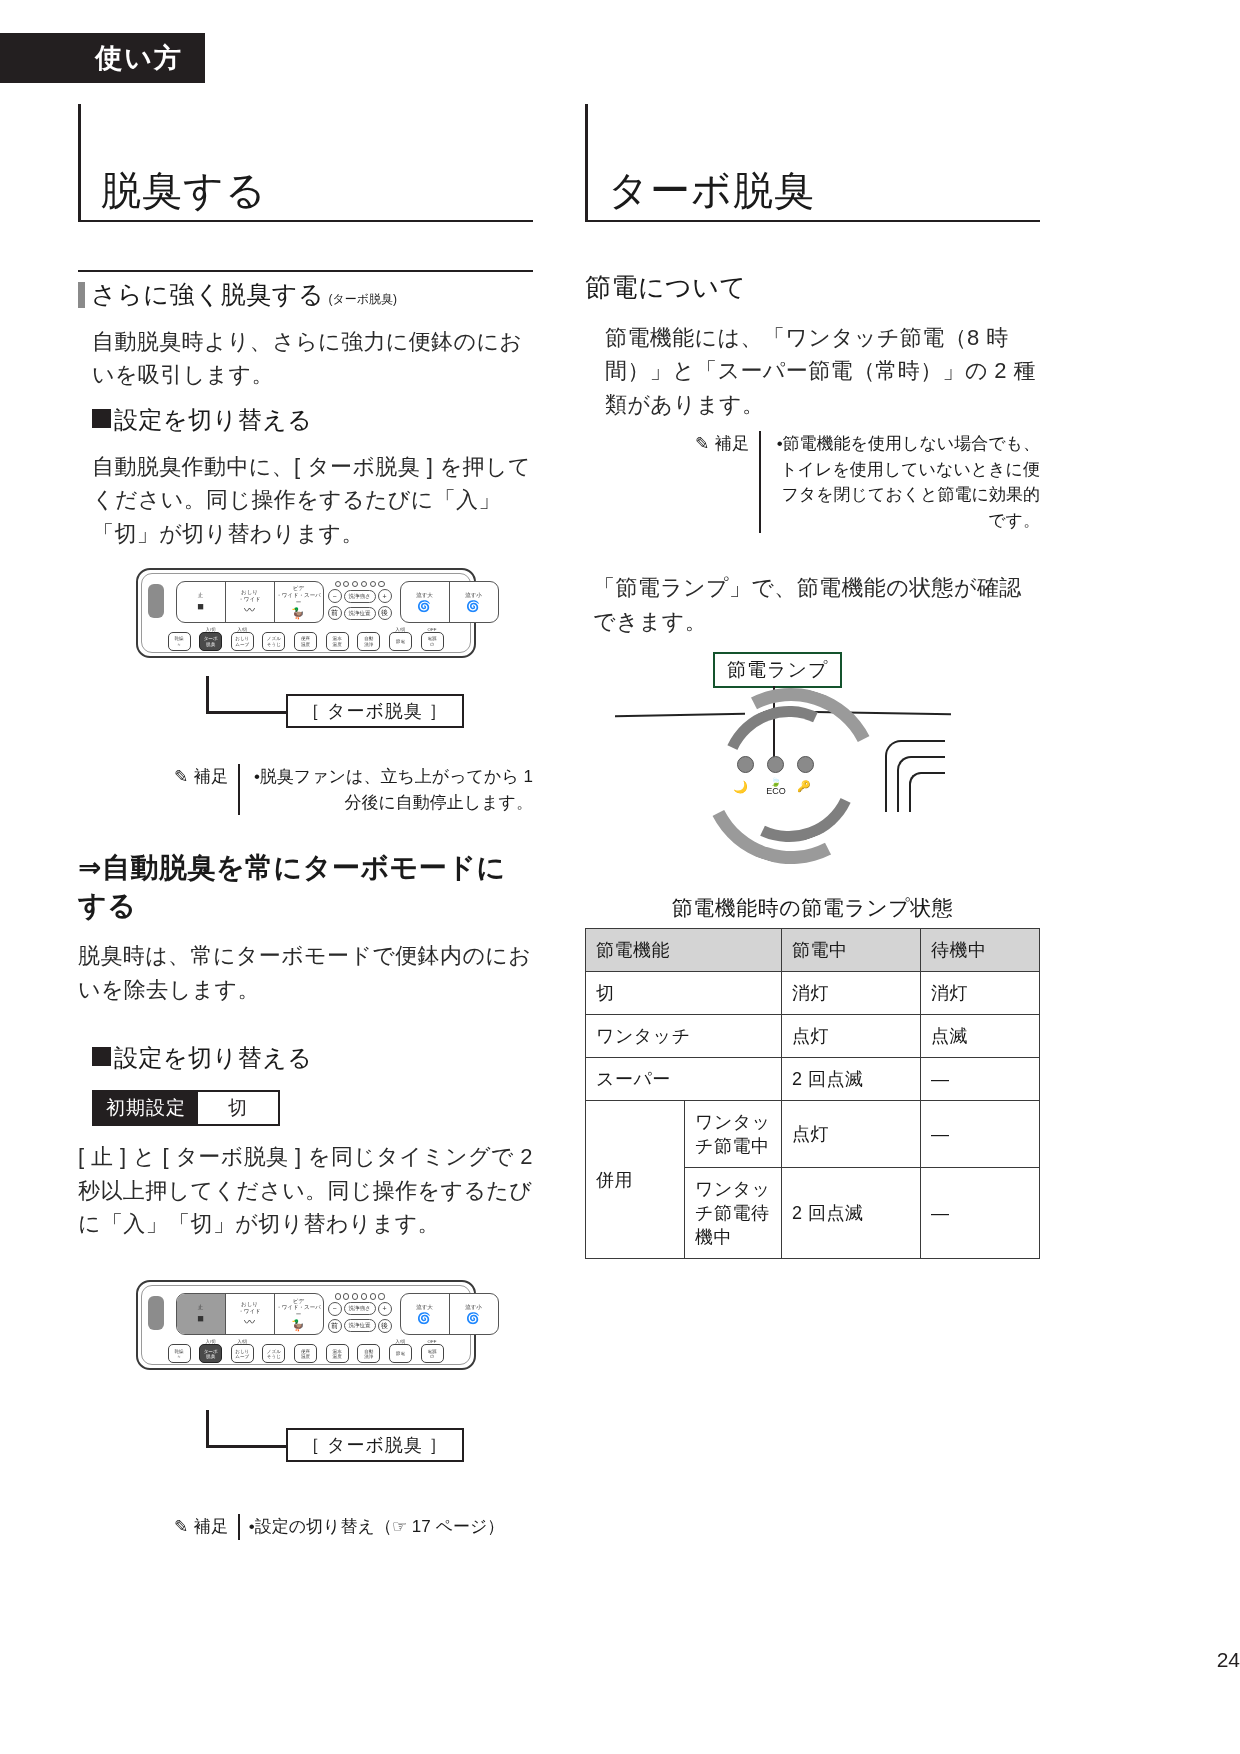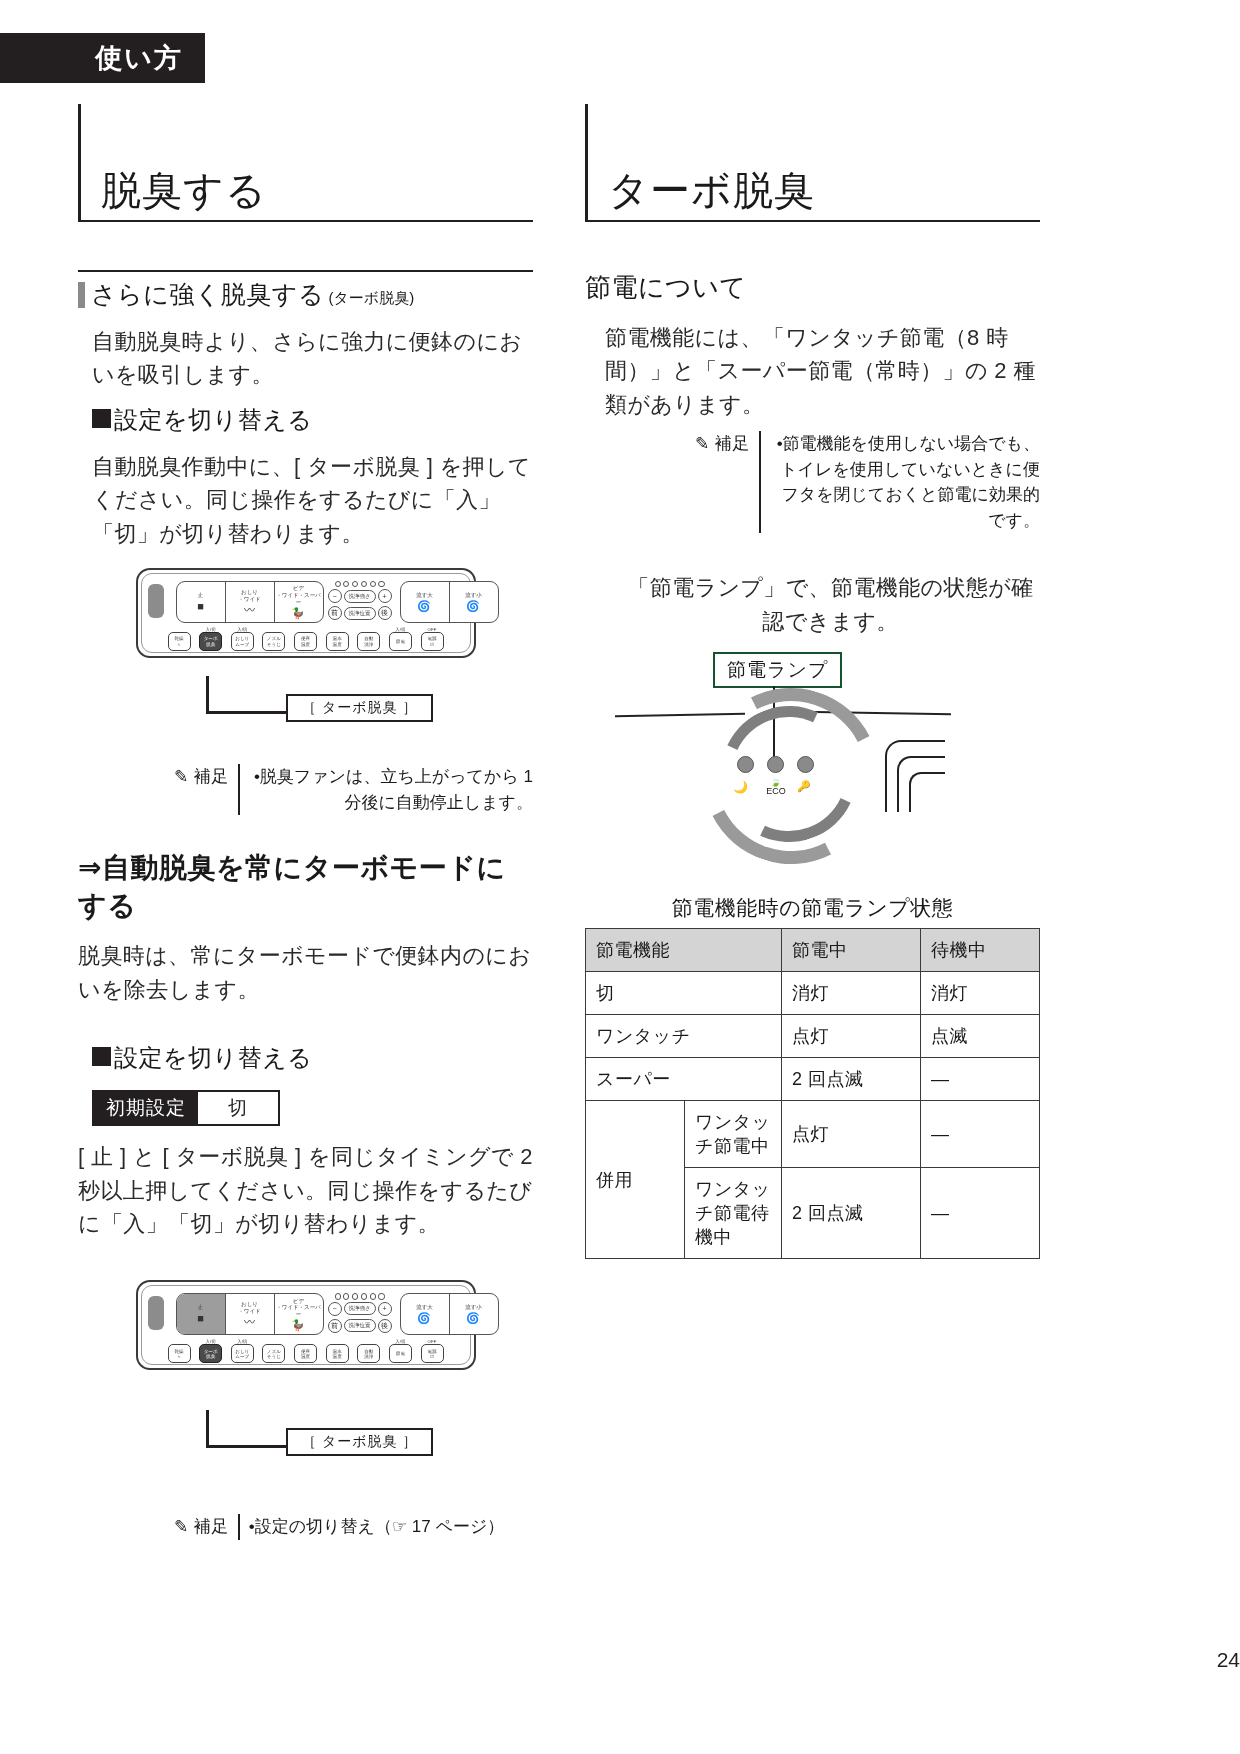--- a/index.html
+++ b/index.html
@@ -76,21 +76,21 @@
     height: 26px;
     background: #8a8a8a;
     vertical-align: -5px;
     margin-right: 6px;
   }
   .sec-head .txt {
     font-size: 25px;
     letter-spacing: 0.5px;
   }
   .sec-head .sub {
-    font-size: 15px;
+    font-size: 12px;
     letter-spacing: 0;
   }
 
   .body-p {
     font-size: 22px;
     line-height: 1.52;
     margin: 14px 0 0 14px;
     letter-spacing: 0.4px;
     color: #2a2a2a;
   }
@@ -239,21 +239,21 @@
     text-align:center;
   }
   .rbtn.dark { background:#4a4a4a; color:#fff; border-color:#222; }
   .tiny-label { font-size: 4.4px; color:#333; text-align:center; }
 
   
   .callout {
     position: absolute;
     border: 2.5px solid #231f20;
     background: #fff;
-    font-size: 14px;
+    font-size: 18px;
     padding: 3px 14px;
     letter-spacing: 1px;
     white-space: nowrap;
   }
   .leader { position:absolute; background:#231f20; }
 
   
   .lamp-fig { position: relative; height: 230px; margin-top: 14px; }
   .lamp-callout {
     position:absolute; left: 128px; top: 0;
@@ -609,21 +609,21 @@
 
   <p class="body-p" style="margin-left:20px; margin-top:16px;">節電機能には、「ワンタッチ節電（8 時間）」と「スーパー節電（常時）」の 2 種類があります。</p>
 
   <div class="note" style="margin-left:110px; margin-top:10px;">
     <div class="lbl">
       <span class="pencil">✎</span><span>補足</span>
     </div>
     <div class="txt">•節電機能を使用しない場合でも、トイレを使用していないときに便フタを閉じておくと節電に効果的です。</div>
   </div>
 
-  <p class="body-p" style="margin-left:36px; margin-top:38px;text-align:center;">「節電ランプ」で、節電機能の状態が確認できます。</p>
+  <p class="body-p" style="margin-left:8px; margin-top:38px;">「節電ランプ」で、節電機能の状態が確認できます。</p>
 
   <div class="lamp-fig">
     <div class="lamp-callout">節電ランプ</div>
     <div class="leader" style="left:188px; top:34px; width:2px; height:72px;"></div>
 
     <div style="position:absolute;left:30px;top:62px;width:130px;height:2px;background:#222;transform:rotate(-1deg);"></div>
     <div style="position:absolute;left:216px;top:60px;width:150px;height:2px;background:#222;transform:rotate(1deg);"></div>
 
     <div class="arc" style="left:118px;top:36px;width:150px;height:150px;border-width:13px;border-radius:50%;border-color:#9a9a9a transparent #9a9a9a transparent;transform:rotate(18deg);"></div>
     <div class="arc" style="left:136px;top:54px;width:114px;height:114px;border-width:11px;border-radius:50%;border-color:#7f7f7f transparent #7f7f7f transparent;transform:rotate(-20deg);"></div>

